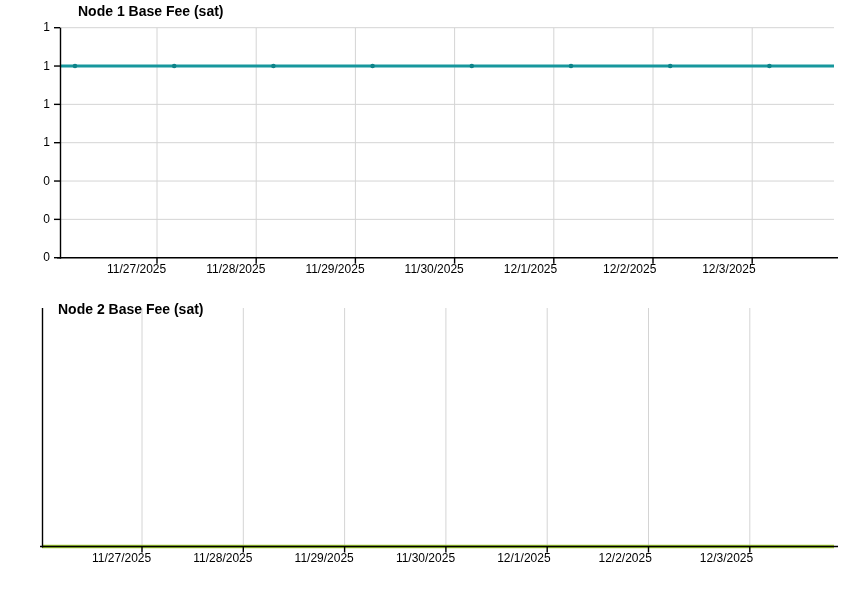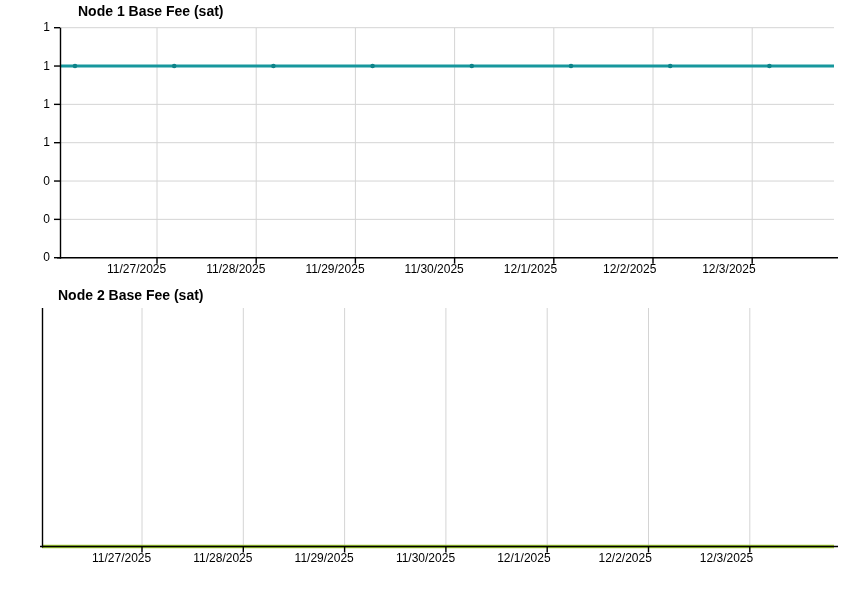--- a/index.html
+++ b/index.html
@@ -91,21 +91,21 @@
         <line x1="42.5" y1="23" x2="42.5" y2="262.5" stroke="#000000" stroke-width="1.4"></line>
         <line x1="40" y1="261.5" x2="838" y2="261.5" stroke="#000000" stroke-width="1.4"></line>
         <line x1="142" y1="261.5" x2="142" y2="267.5" stroke="#000000" stroke-width="1.4"></line>
         <line x1="243.3" y1="261.5" x2="243.3" y2="267.5" stroke="#000000" stroke-width="1.4"></line>
         <line x1="344.6" y1="261.5" x2="344.6" y2="267.5" stroke="#000000" stroke-width="1.4"></line>
         <line x1="445.9" y1="261.5" x2="445.9" y2="267.5" stroke="#000000" stroke-width="1.4"></line>
         <line x1="547.2" y1="261.5" x2="547.2" y2="267.5" stroke="#000000" stroke-width="1.4"></line>
         <line x1="648.5" y1="261.5" x2="648.5" y2="267.5" stroke="#000000" stroke-width="1.4"></line>
         <line x1="749.8" y1="261.5" x2="749.8" y2="267.5" stroke="#000000" stroke-width="1.4"></line>
       </svg>
-    <div class="chart-title" style="left:58px;top:2px;">Node 2 Base Fee (sat)</div>
+    <div class="chart-title" style="left:58px;top:16px;">Node 2 Base Fee (sat)</div>
     <div class="labels">
         <div class="tick-label x-tick" style="left: 92px; top: 266px;">11/27/2025</div>
         <div class="tick-label x-tick" style="left: 193.3px; top: 266px;">11/28/2025</div>
         <div class="tick-label x-tick" style="left: 294.6px; top: 266px;">11/29/2025</div>
         <div class="tick-label x-tick" style="left: 395.9px; top: 266px;">11/30/2025</div>
         <div class="tick-label x-tick" style="left: 497.2px; top: 266px;">12/1/2025</div>
         <div class="tick-label x-tick" style="left: 598.5px; top: 266px;">12/2/2025</div>
         <div class="tick-label x-tick" style="left: 699.8px; top: 266px;">12/3/2025</div>
       </div>
   </div>

